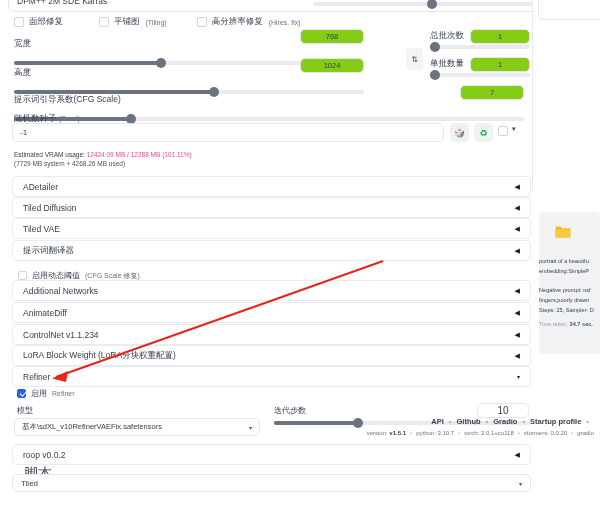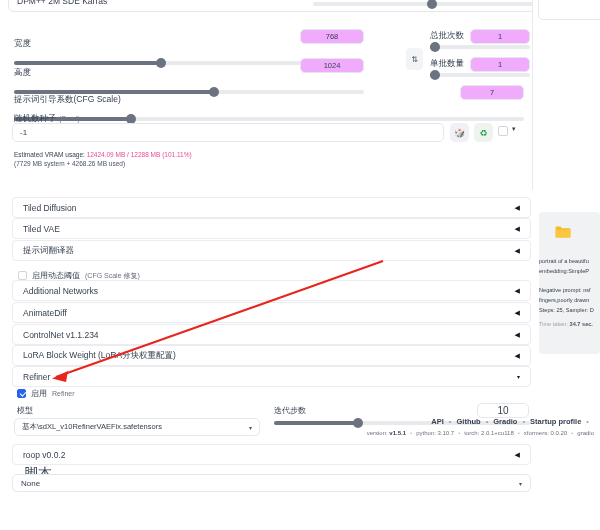--- a/index.html
+++ b/index.html
@@ -37,21 +37,21 @@
   .chk{ display:flex; align-items:center; gap:5px; font-size:8.5px; color:#374151; }
   .chk .box{
     width:10px;height:10px;border:1px solid #d1d5db;border-radius:2px;background:#fff;
     flex:none;
   }
   .chk .sub{ font-size:7px; color:#6b7280; margin-left:1px; }
 
   
   .sl-label{ font-size:8.5px; color:#374151; }
   .num-pill{
-    border:1px solid #e5e7eb; border-radius:5px; background:#f0abfc;
+    border:1px solid #e5e7eb; border-radius:5px; background:#84cc16;
     height:15px; font-size:7.5px; color:#374151;
     display:flex; align-items:center; justify-content:center;
   }
   .track{ height:4px; border-radius:3px; background:#e9eaee; position:relative; }
   .track .fill{ position:absolute; left:0; top:0; height:4px; border-radius:3px; background:#6b7280; }
   .track .knob{
     position:absolute; top:-3px; width:10px; height:10px; border-radius:50%;
     background:#6b7280; transform:translateX(-5px);
   }
 
@@ -194,20 +194,37 @@
   <div class="main-col">
 
     <div class="sampler-box">
       <span>DPM++ 2M SDE Karras</span>
 
     </div>
     <div class="topslider-stub">
       <div class="kn"></div>
     </div>
 
+    <div class="chk-row">
+      <label class="chk">
+        <span class="box"></span>
+        <span>面部修复</span>
+        <span class="sub"></span>
+      </label>
+      <label class="chk">
+        <span class="box"></span>
+        <span>平铺图</span>
+        <span class="sub">(Tiling)</span>
+      </label>
+      <label class="chk">
+        <span class="box"></span>
+        <span>高分辨率修复</span>
+        <span class="sub">(Hires. fix)</span>
+      </label>
+    </div>
 
     <div class="w-grp">
       <span class="sl-label">宽度</span>
       <div class="num-pill">768</div>
       <div class="track grp-track">
         <div class="fill" style="width:42%"></div>
         <div class="knob" style="left:42%"></div>
       </div>
     </div>
 
@@ -267,20 +284,24 @@
     <div class="seed-chk"></div>
     <div class="seed-caret">▾</div>
 
     <div class="vram">
       <div>
         <span>Estimated VRAM usage: </span><span class="hot">12424.09 MB / 12288 MB (101.11%)</span>
       </div>
       <div class="ln2">(7729 MB system + 4268.26 MB used)</div>
     </div>
 
+    <div class="acc" style="top:176px">
+      <span>ADetailer</span>
+      <span class="caret">◀</span>
+    </div>
     <div class="acc" style="top:197px">
       <span>Tiled Diffusion</span>
       <span class="caret">◀</span>
     </div>
     <div class="acc" style="top:218px">
       <span>Tiled VAE</span>
       <span class="caret">◀</span>
     </div>
     <div class="acc" style="top:240px">
       <span>提示词翻译器</span>
@@ -331,21 +352,21 @@
       <div class="knob" style="left:33%"></div>
     </div>
 
     <div class="acc" style="top:444px">
       <span>roop v0.0.2</span>
       <span class="caret">◀</span>
     </div>
 
     <div class="script-lab">脚本</div>
     <div class="script-sel">
-      <span>None</span>
+      <span>Tiled</span>
       <span class="caret">▾</span>
     </div>
   </div>
 
   <svg class="red-arrow">
     <line x1="383" y1="261" x2="56" y2="377" stroke="#e8241c" stroke-width="2.1"></line>
     <polygon points="52,378.5 68,371 66,382" fill="#e8241c"></polygon>
   </svg>
 
   <div class="right-col">

